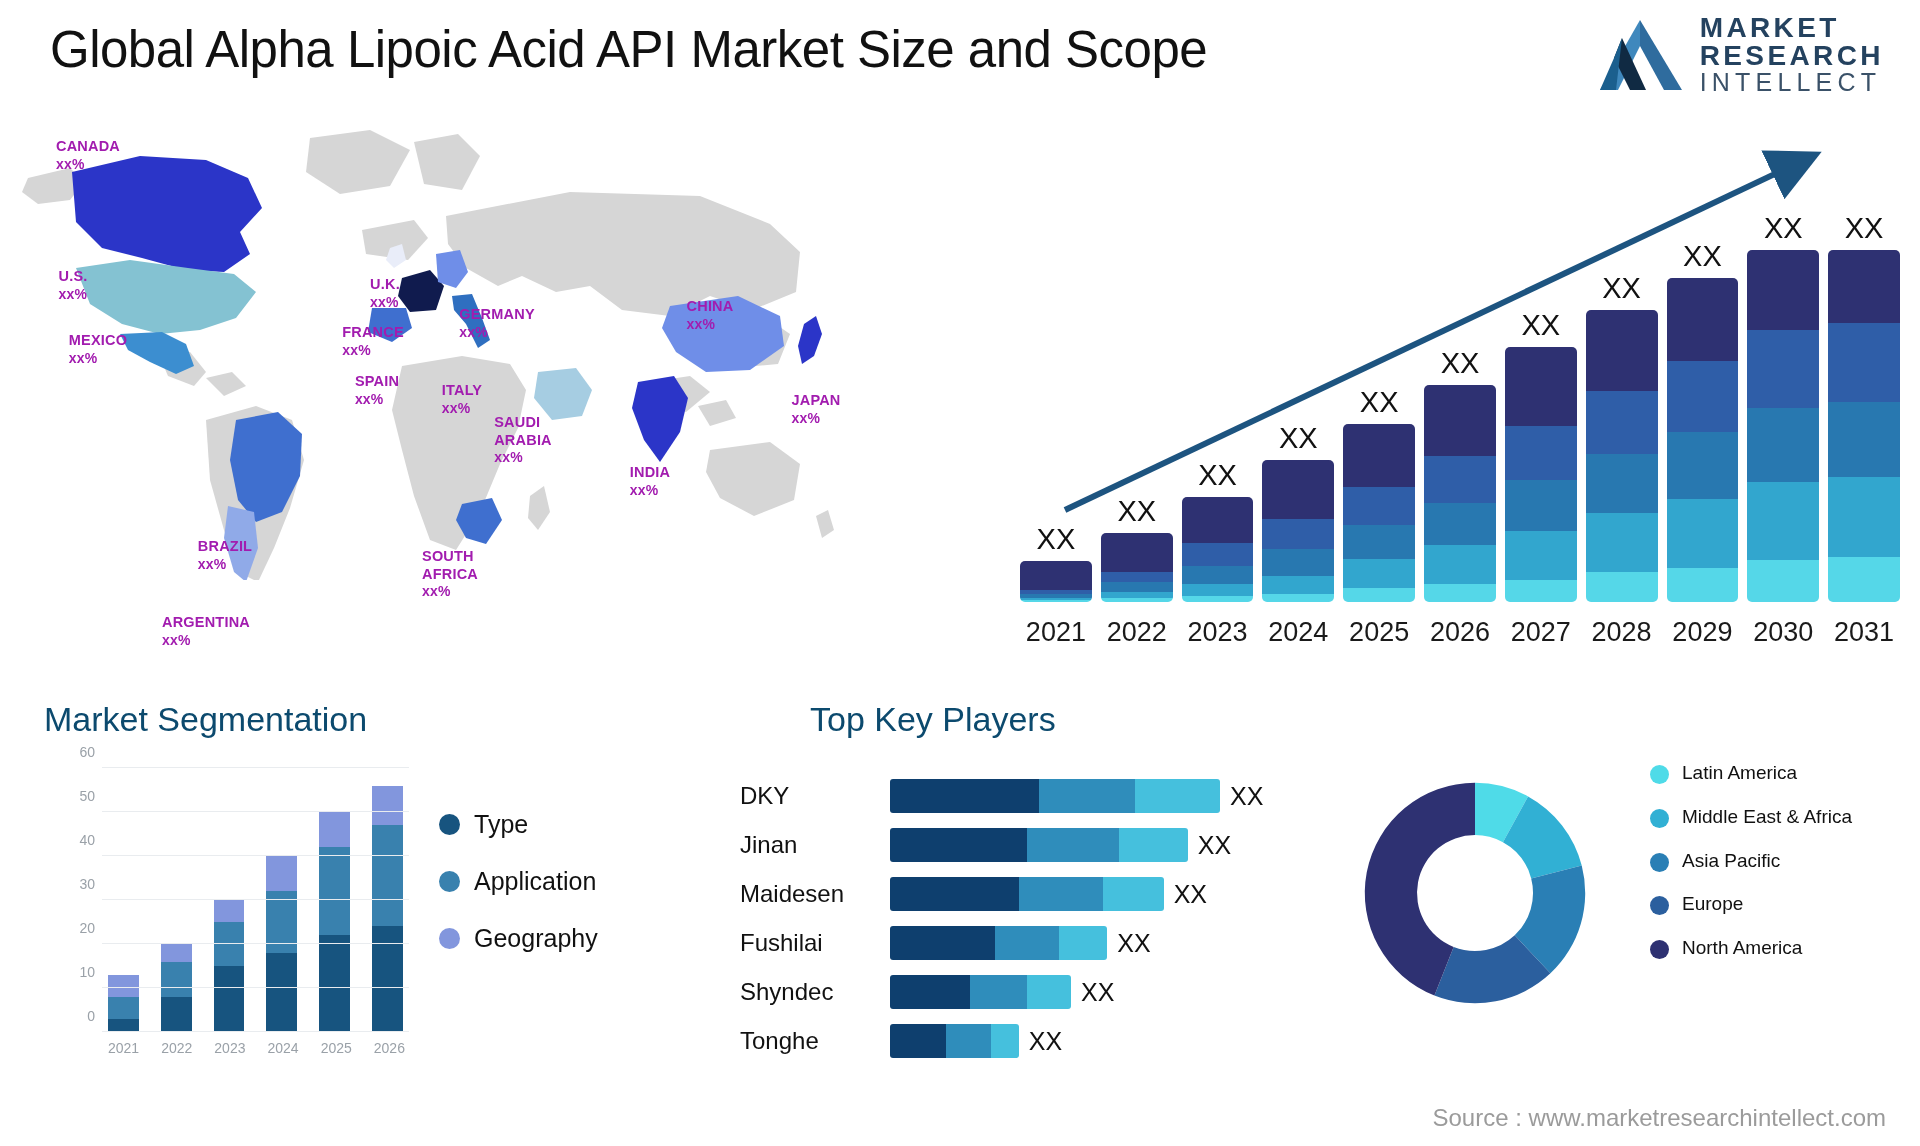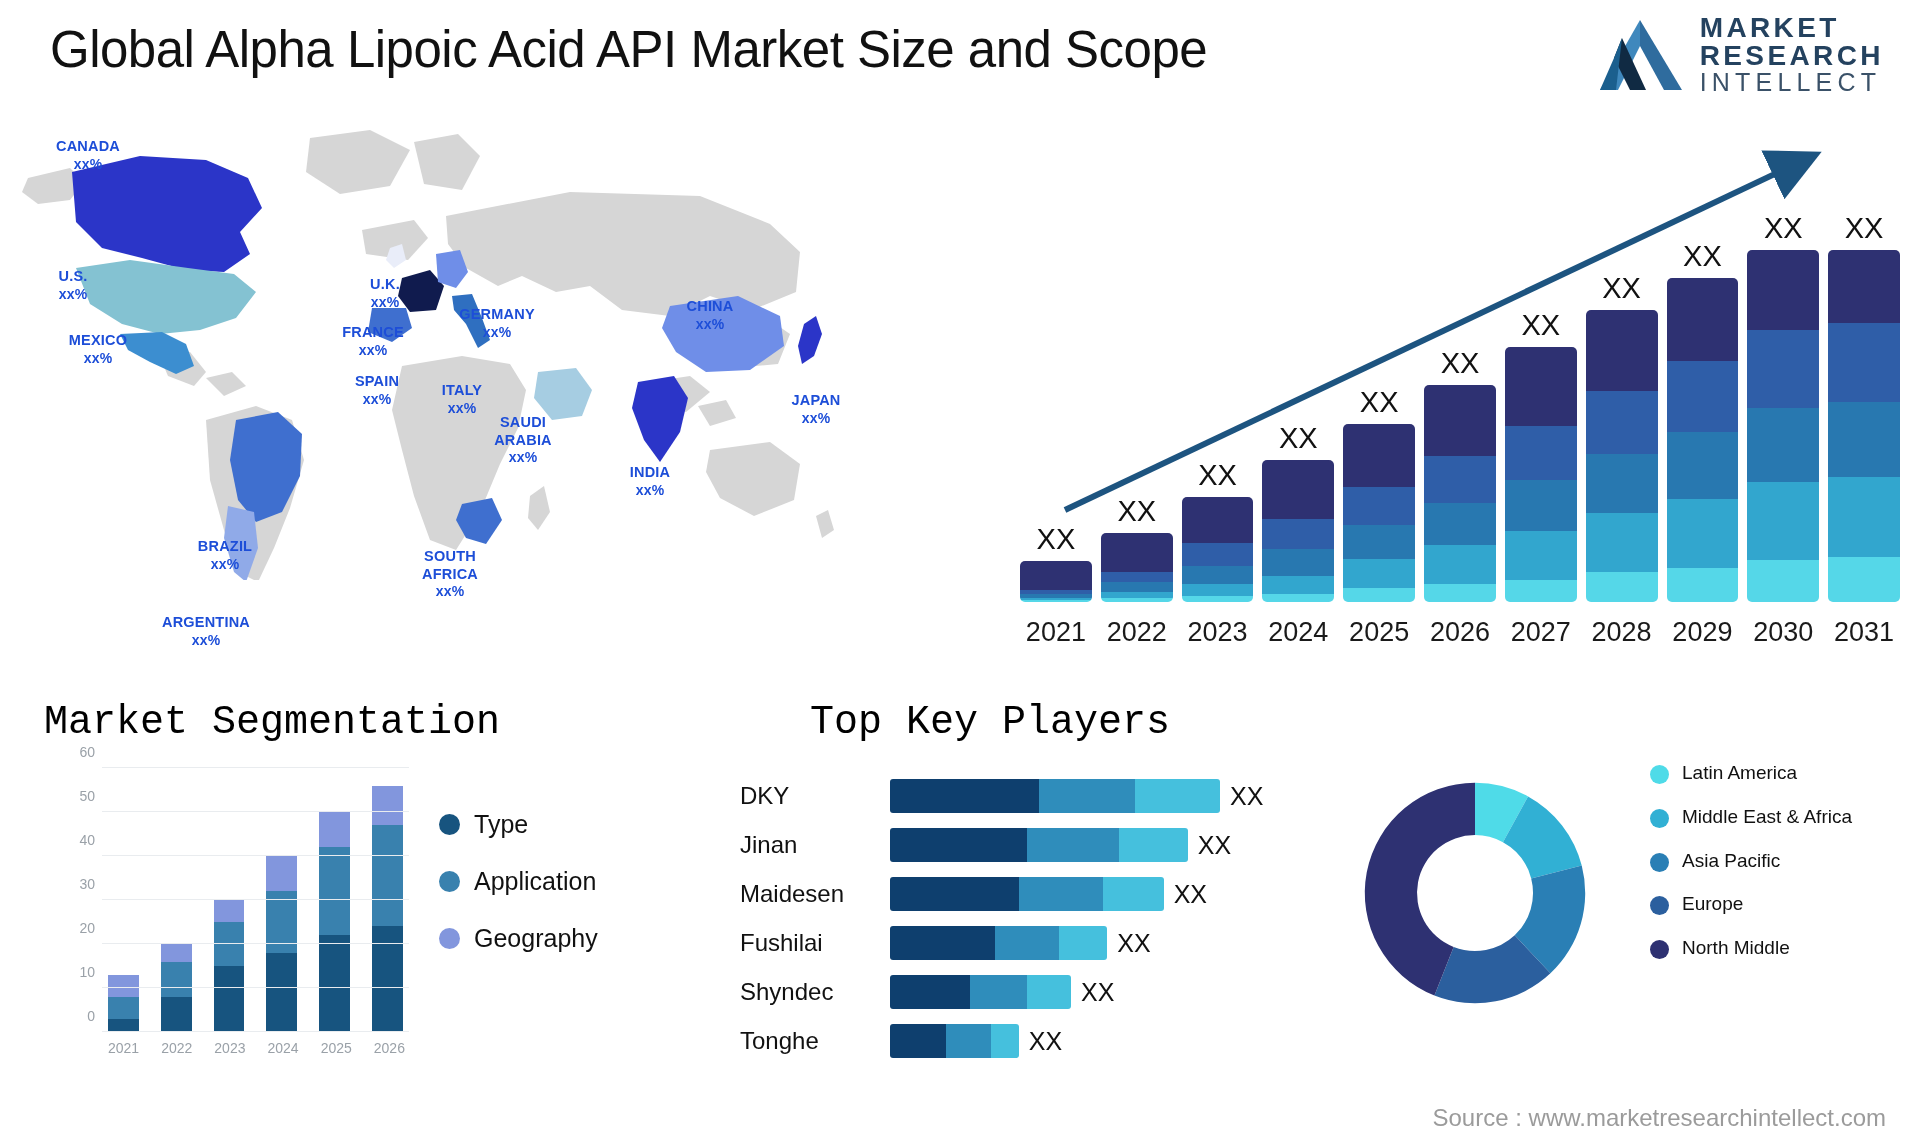--- a/index.html
+++ b/index.html
@@ -29,45 +29,44 @@
   }
   .logo-text .l3{
     font-size:25px;font-weight:400;color:#3a5168;letter-spacing:5.2px;
   }
 
   
   .map-wrap{position:absolute;left:10px;top:120px;width:840px;height:460px;}
   .map-svg{position:absolute;left:0;top:0;}
   .map-label{
     position:absolute;
-    color:#1d4ed8;
+    color:#a21caf;
     font-size:14.5px;
     font-weight:bold;
-    text-align:center;
     line-height:1.22;
     white-space:nowrap;
     letter-spacing:.2px;
   }
   .map-label .pct{display:block;font-size:14px;}
 
   
   .growth{position:absolute;left:1010px;top:150px;width:900px;height:500px;}
   .growth-bars{position:absolute;left:10px;bottom:48px;height:390px;width:880px;display:flex;align-items:flex-end;gap:9px;}
   .gcol{flex:1;display:flex;flex-direction:column;align-items:center;justify-content:flex-end;height:100%;}
   .gxx{font-size:29px;color:#111;margin-bottom:5px;font-family:"Liberation Sans",sans-serif;}
   .gbar{width:100%;display:flex;flex-direction:column;border-radius:5px;overflow:hidden;}
   .gseg{width:100%;}
   .growth-years{position:absolute;left:10px;bottom:2px;width:880px;display:flex;gap:9px;}
   .gyear{flex:1;text-align:center;font-size:27px;color:#1a1a1a;}
   .arrow{position:absolute;left:0;top:0;pointer-events:none;}
 
   
   .sec-title{
-    font-size:40px;color:#000000;font-weight:400;
-    font-family:Liberation Mono, monospace;
+    font-size:34px;color:#0c4a6e;font-weight:400;
+    font-family:Liberation Sans, sans-serif;
   }
 
   
   .seg{position:absolute;left:44px;top:700px;width:590px;height:430px;}
   .seg .sec-title{position:absolute;left:0;top:0;}
   .seg-chart{position:absolute;left:10px;top:62px;width:355px;height:300px;}
   .seg-plot{position:absolute;left:48px;top:6px;right:0;bottom:30px;}
   .seg-grid{position:absolute;left:0;right:0;height:1px;background:#e9ecef;}
   .seg-ylab{position:absolute;right:calc(100% + 7px);font-size:14px;color:#9aa1a8;transform:translateY(-50%);}
   .seg-bars{position:absolute;left:0;right:0;bottom:0;top:0;display:flex;align-items:flex-end;gap:22px;padding:0 6px;}
@@ -561,19 +560,19 @@
         <div class="rl-row">
           <span class="rl-dot" style="background: rgb(42, 127, 181);"></span>
           <span class="rl-txt">Asia Pacific</span>
         </div>
         <div class="rl-row">
           <span class="rl-dot" style="background: rgb(43, 95, 158);"></span>
           <span class="rl-txt">Europe</span>
         </div>
         <div class="rl-row">
           <span class="rl-dot" style="background: rgb(46, 49, 114);"></span>
-          <span class="rl-txt">North Middle</span>
+          <span class="rl-txt">North America</span>
         </div>
       </div>
   </div>
 
   <div class="source">Source : www.marketresearchintellect.com</div>
 </div>
 
 </body></html>

